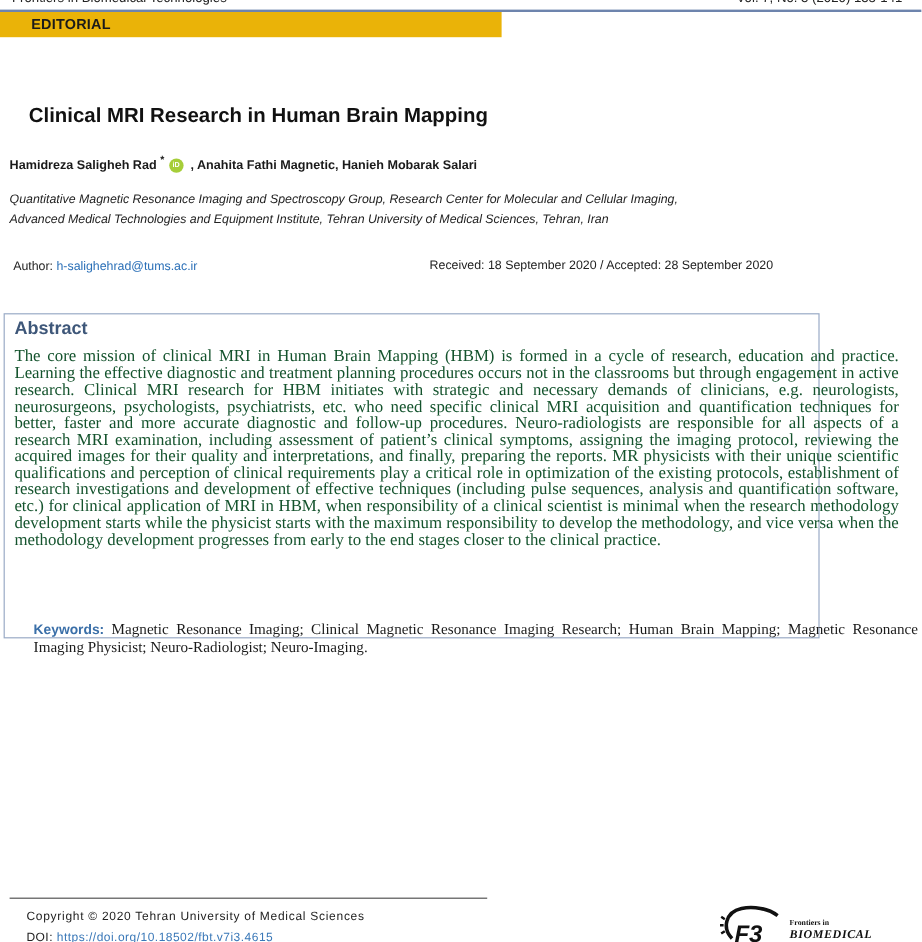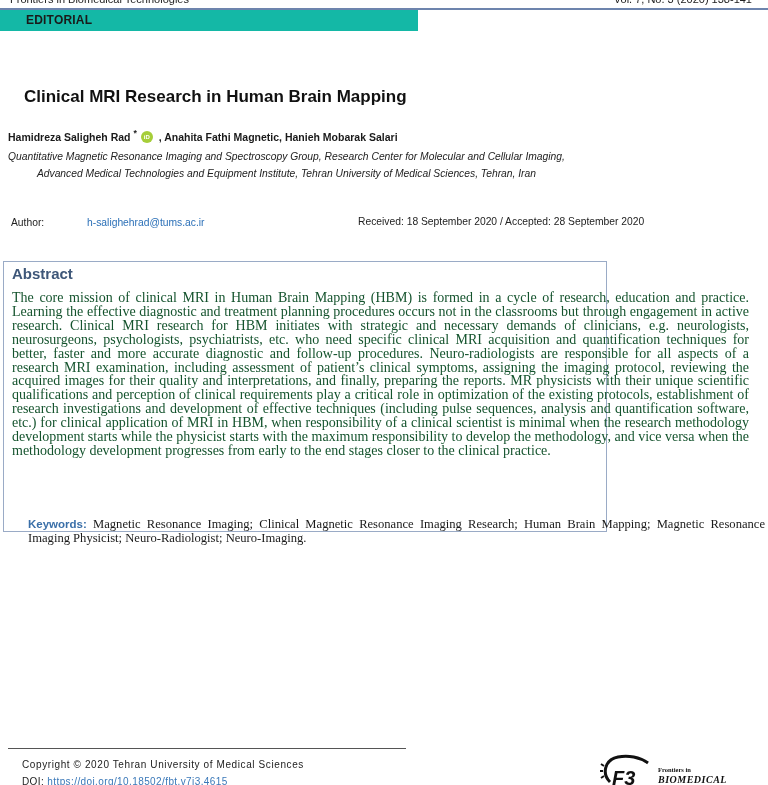--- a/index.html
+++ b/index.html
@@ -36,21 +36,21 @@
       left: 0; top: 8px;
       width: 768px;
       height: 2px;
       background: #6d84ad;
     }
     .editorial-band {
       position: absolute;
       left: 0; top: 10px;
       width: 418px;
       height: 21px;
-      background: #14b8a6;
+      background: #eab308;
     }
     .editorial-band span {
       position: absolute;
       left: 26px; top: 3px;
       font-weight: bold;
       font-size: 12px;
       color: #1a1a1a;
       letter-spacing: 0.2px;
     }
     .title {
@@ -77,49 +77,48 @@
       color: #fff;
       font-size: 6px;
       line-height: 12px;
       text-align: center;
       vertical-align: 2px;
       margin: 0 3px 0 1px;
       font-weight: bold;
     }
     .affiliation {
       position: absolute;
-      left: 8px; top: 148px;
+      left: 8px; top: 158px;
       font-size: 10.3px;
       font-style: italic;
       color: #222;
       line-height: 17px;
       white-space: nowrap;
-      text-align: center;
     }
     .corr {
       position: absolute;
       left: 3px; top: 216px;
       font-size: 10.3px;
       color: #222;
       line-height: 14px;
       white-space: nowrap;
     }
     .corr .email-line { padding-left: 8px; }
-    .corr .email { color: #2a6fb7; margin-left: 40px; }
+    .corr .email { color: #2a6fb7; }
     .dates {
       position: absolute;
       left: 358px; top: 216px;
       font-size: 10.3px;
       color: #222;
       white-space: nowrap;
     }
     .abstract-box {
       position: absolute;
       left: 3px; top: 261px;
-      width: 604px;
+      width: 680px;
       height: 271px;
       border: 1.5px solid #9aabc6;
       box-sizing: border-box;
       text-decoration: underline;
     }
     .abstract-heading {
       position: absolute;
       left: 8px; top: 3px;
       font-size: 15px;
       font-weight: bold;

